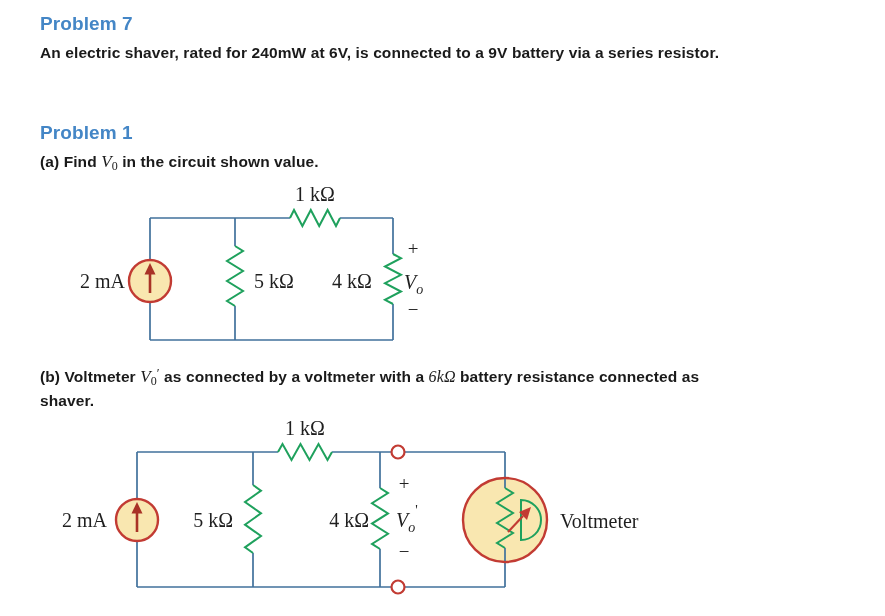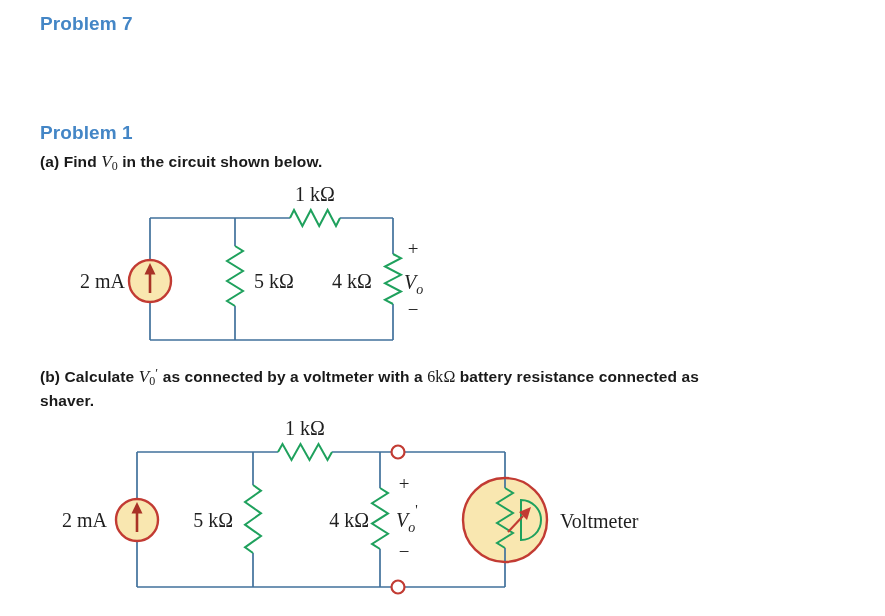--- a/index.html
+++ b/index.html
@@ -11,21 +11,21 @@
         font-family:"Liberation Sans",sans-serif;}
   .tline{position:absolute;left:40px;white-space:nowrap;font-weight:bold;
          color:var(--text);font-size:15.5px;letter-spacing:0.1px;}
   .heading{font-size:19px;color:var(--heading);}
   .mvar{font-family:"Liberation Serif","DejaVu Serif",serif;font-style:italic;
         font-weight:normal;font-size:17px;}
   .msub{font-family:"Liberation Serif","DejaVu Serif",serif;font-weight:normal;
         font-size:12px;vertical-align:-3px;}
   .mprime{font-family:"Liberation Serif","DejaVu Serif",serif;font-weight:normal;
         font-size:13px;vertical-align:5px;}
-  .mres{font-family:"Liberation Serif","DejaVu Serif",serif;
+  .mres{font-family:"Liberation Serif","DejaVu Serif",serif;font-style:italic;
         font-weight:normal;font-size:16px;}
   svg text{font-family:"Liberation Serif","DejaVu Serif",serif;font-size:20px;fill:#1f1f1f;}
   .wire{stroke:var(--wire);stroke-width:1.7;fill:none;}
   .res{stroke:var(--resistor);stroke-width:2;fill:none;stroke-linejoin:miter;}
   .comp{fill:var(--component-fill);stroke:var(--component-red);stroke-width:2.4;}
   .term{fill:#ffffff;stroke:var(--component-red);stroke-width:2.2;}
   .arrowline{stroke:var(--arrow-red);stroke-width:2.6;fill:none;}
   .arrowhead{fill:var(--arrow-red);}
   .needle{stroke:var(--component-red);stroke-width:2.2;fill:none;}
   .needlehead{fill:var(--component-red);}
@@ -34,29 +34,30 @@
   .csub{font-size:14px;font-style:italic;}
   .cprime{font-size:14px;}
   .sign{font-size:19px;}
 </style>
 </head>
 <body>
 
 <div class="page">
 
   <div class="tline heading" style="top:13px">Problem 7</div>
+  <div class="tline" style="top:44px">An electric shaver, rated for 240mW at 6V, is connected to a 9V battery via a series resistor.</div>
 
   <div class="tline heading" style="top:122px">Problem 1</div>
 
   <div class="tline" style="top:152px">
-    <span>(a) Find </span><span class="mvar">V</span><span class="msub">0</span><span> in the circuit shown below.</span>
+    <span>(a) Find </span><span class="mvar">V</span><span class="msub">0</span><span> in the circuit shown value.</span>
   </div>
 
   <div class="tline" style="top:365px">
-    <span>(b) Calculate </span><span class="mvar">V</span><span class="msub">0</span><span class="mprime">′</span><span> as connected by a voltmeter with a </span><span class="mres">6kΩ</span><span> battery resistance connected as</span>
+    <span>(b) Voltmeter </span><span class="mvar">V</span><span class="msub">0</span><span class="mprime">′</span><span> as connected by a voltmeter with a </span><span class="mres">6kΩ</span><span> battery resistance connected as</span>
   </div>
   <div class="tline" style="top:392px">shaver.</div>
 
   <svg width="885" height="616" viewBox="0 0 885 616" style="position:absolute;left:0;top:0">
 
     <g>
 
       <path class="wire" d="M150,218 H290 M340,218 H393 M150,218 V260 M150,302 V340 M235,218 V246 M235,306 V340 M393,218 V254 M393,304 V340 M150,340 H393"></path>
 
       <path class="res" d="M290,218 l4,-8 l8.4,16 l8.4,-16 l8.4,16 l8.4,-16 l8.4,16 l4,-8"></path>

